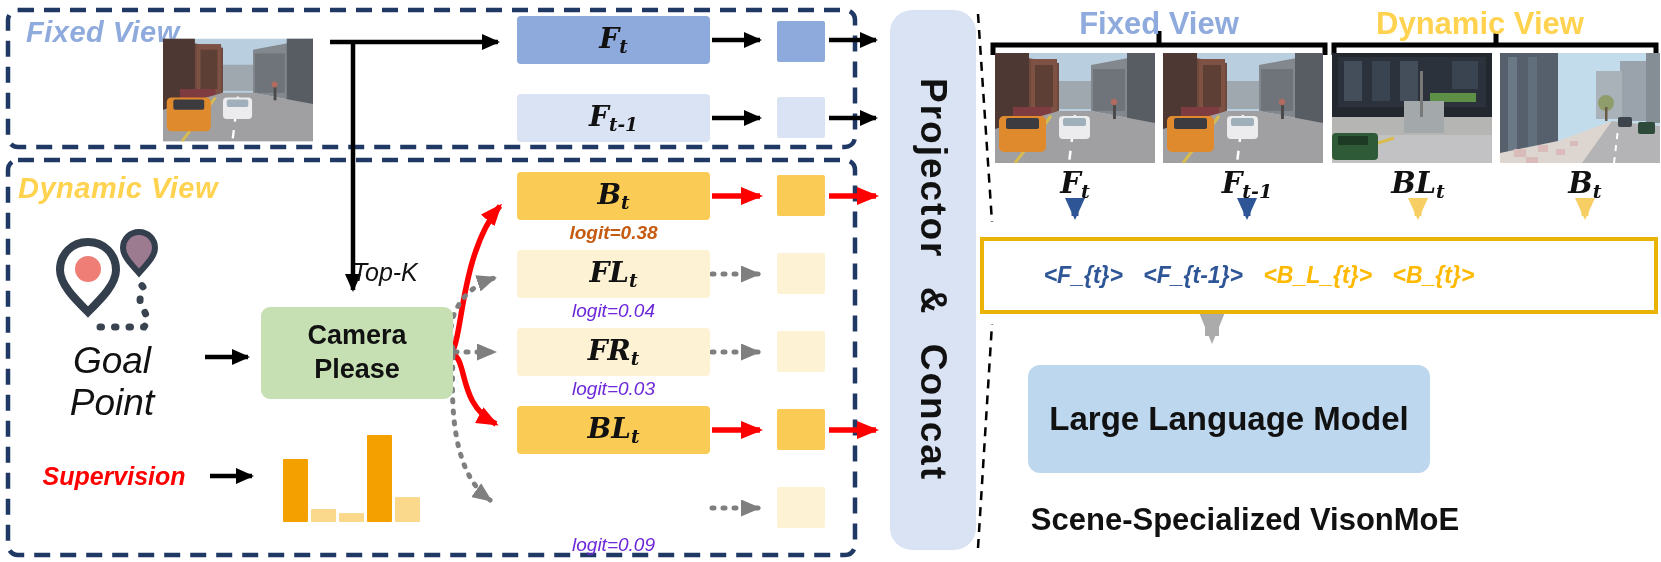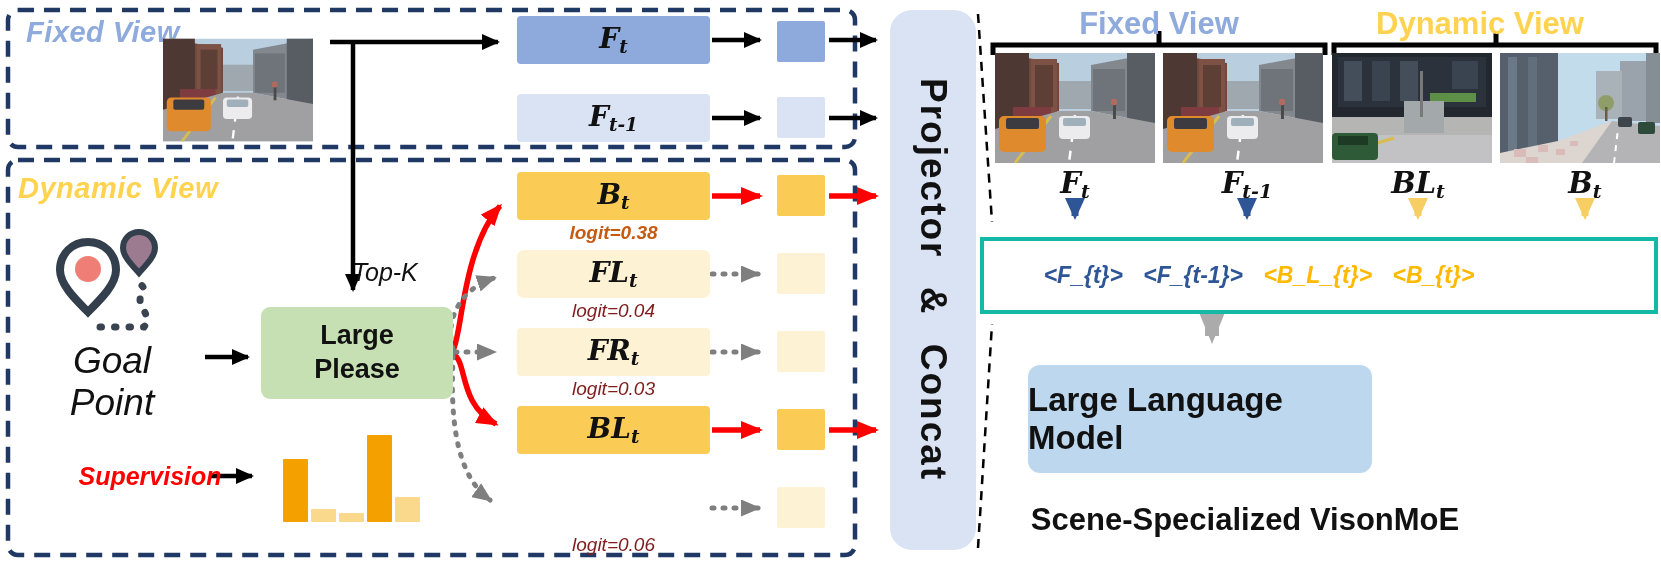--- a/index.html
+++ b/index.html
@@ -16,57 +16,57 @@
   .hdr.blue{color:#8FAADC;}
   .hdr.gold{color:#FFD34F;}
   
   .math{font-family:"DejaVu Serif",serif;font-style:italic;font-weight:bold;}
   .math .sub{font-size:0.66em;vertical-align:-0.28em;}
   
   .featbox{position:absolute;left:517px;width:193px;height:48px;border-radius:4px;
            display:flex;align-items:center;justify-content:center;font-size:28px;}
   .sq{position:absolute;width:48px;height:41px;border-radius:2px;}
   .logit{position:absolute;left:517px;width:193px;text-align:center;
-         font-style:italic;font-size:19px;color:#7f1d1d;}
+         font-style:italic;font-size:19px;color:#6d28d9;}
   .logit.sel{color:#C55A11;font-weight:bold;}
   .bg-bt{background:#FACC55;}
   .bg-idle{background:#FDF2D3;}
   .bg-fb{background:#8EA9DB;}
   .bg-fblight{background:#DAE3F3;}
   
   .router{position:absolute;left:261px;top:307px;width:192px;height:92px;background:#C6E0B4;
           border-radius:9px;display:flex;flex-direction:column;align-items:center;justify-content:center;
           font-weight:bold;font-size:27px;line-height:1.25;}
   .topk{position:absolute;left:352px;top:258px;font-style:italic;font-size:25px;}
   .goal-label{position:absolute;left:30px;top:340px;width:164px;text-align:center;
               font-style:italic;font-size:37px;}
   .supervision{position:absolute;left:36px;top:462px;width:156px;text-align:center;
-               color:#FF0000;font-weight:bold;font-style:italic;font-size:25px;margin-left:36px;}
+               color:#FF0000;font-weight:bold;font-style:italic;font-size:25px;}
   
   .bars{position:absolute;left:283px;top:430px;height:92px;display:flex;align-items:flex-end;gap:3px;}
   .bar{width:25px;border-radius:1px;}
   .bar.bright{background:#F4A100;}
   .bar.pale{background:#FBD98C;}
   
   .projector{position:absolute;left:890px;top:10px;width:86px;height:540px;background:#DAE3F3;
              border-radius:22px;display:flex;align-items:center;justify-content:center;}
   .projector span{writing-mode:vertical-rl;font-weight:bold;font-size:37px;word-spacing:16px;
                   letter-spacing:2px;color:#111;}
   
   .cam-img{position:absolute;top:53px;width:160px;height:110px;}
   .imglab{position:absolute;top:166px;width:124px;text-align:center;font-size:29px;}
   .tokenbox{position:absolute;left:980px;top:237px;width:678px;height:77px;background:#fff;
-            border:4px solid #14b8a6;box-sizing:border-box;display:flex;
+            border:4px solid #eab308;box-sizing:border-box;display:flex;
             align-items:center;justify-content:center;padding-right:120px;}
   .tokline{font-style:italic;font-weight:bold;font-size:23px;white-space:nowrap;}
   .tokline .tok{margin:0 7px;}
   .tok-blue{color:#2E5596;}
   .tok-gold{color:#FFB900;}
   .prompt{font-style:italic;font-size:26px;color:#111;margin-top:2px;white-space:nowrap;}
-  .llm{position:absolute;left:1028px;top:365px;width:344px;height:108px;background:#BDD7EE;
+  .llm{position:absolute;left:1028px;top:365px;width:402px;height:108px;background:#BDD7EE;
        border-radius:12px;display:flex;align-items:center;justify-content:center;
        font-weight:bold;font-size:33px;}
   .caption{position:absolute;left:1008px;top:502px;width:474px;text-align:center;
            font-weight:bold;font-size:31px;}
 </style>
 </head>
 <body>
 
 <div class="stage">
 
@@ -220,44 +220,44 @@
     <path d="M46,28 C62,28 74,40 74,56 C74,70 60,84 46,98 C32,84 18,70 18,56 C18,40 30,28 46,28 Z" fill="#fff" stroke="#333f4c" stroke-width="8"></path>
     <circle cx="46" cy="55" r="13" fill="#ef7e76"></circle>
     <path d="M97,18 C106,18 113,25 113,34 C113,42 105,50 97,59 C89,50 81,42 81,34 C81,25 88,18 97,18 Z" fill="#9c7a90" stroke="#333f4c" stroke-width="6"></path>
     <path d="M58,113 H102 C112,100 92,92 100,80 C106,70 94,72 95,62" fill="none" stroke="#3a4450" stroke-width="7" stroke-linecap="round" stroke-dasharray="1.5 13"></path>
   </svg>
   <div class="goal-label el">Goal Point</div>
 
   <div class="topk el">Top-K</div>
 
   <div class="router el">
-    <span>Large</span>
+    <span>Camera</span>
     <span>Please</span>
   </div>
 
   <div class="featbox el bg-bt" style="top:172px;">
     <span class="math"><span>B</span><span class="sub">t</span></span>
   </div>
   <div class="logit sel el" style="top:222px;">logit=0.38</div>
 
-  <div class="featbox el bg-idle" style="top:250px;border-radius:7px;">
+  <div class="featbox el bg-idle" style="top:250px;">
     <span class="math"><span>FL</span><span class="sub">t</span></span>
   </div>
   <div class="logit el" style="top:300px;">logit=0.04</div>
 
   <div class="featbox el bg-idle" style="top:328px;">
     <span class="math"><span>FR</span><span class="sub">t</span></span>
   </div>
   <div class="logit el" style="top:378px;">logit=0.03</div>
 
   <div class="featbox el bg-bt" style="top:406px;">
     <span class="math"><span>BL</span><span class="sub">t</span></span>
   </div>
 
-  <div class="logit el" style="top:534px;">logit=0.06</div>
+  <div class="logit el" style="top:534px;">logit=0.09</div>
 
   <div class="sq el bg-bt" style="left:777px;top:175px;"></div>
   <div class="sq el bg-idle" style="left:777px;top:253px;"></div>
   <div class="sq el bg-idle" style="left:777px;top:331px;"></div>
   <div class="sq el bg-bt" style="left:777px;top:409px;"></div>
   <div class="sq el bg-idle" style="left:777px;top:487px;"></div>
 
   <div class="supervision el">Supervision</div>
   <div class="bars el">
     <div class="bar bright" style="height: 63px;"></div>

